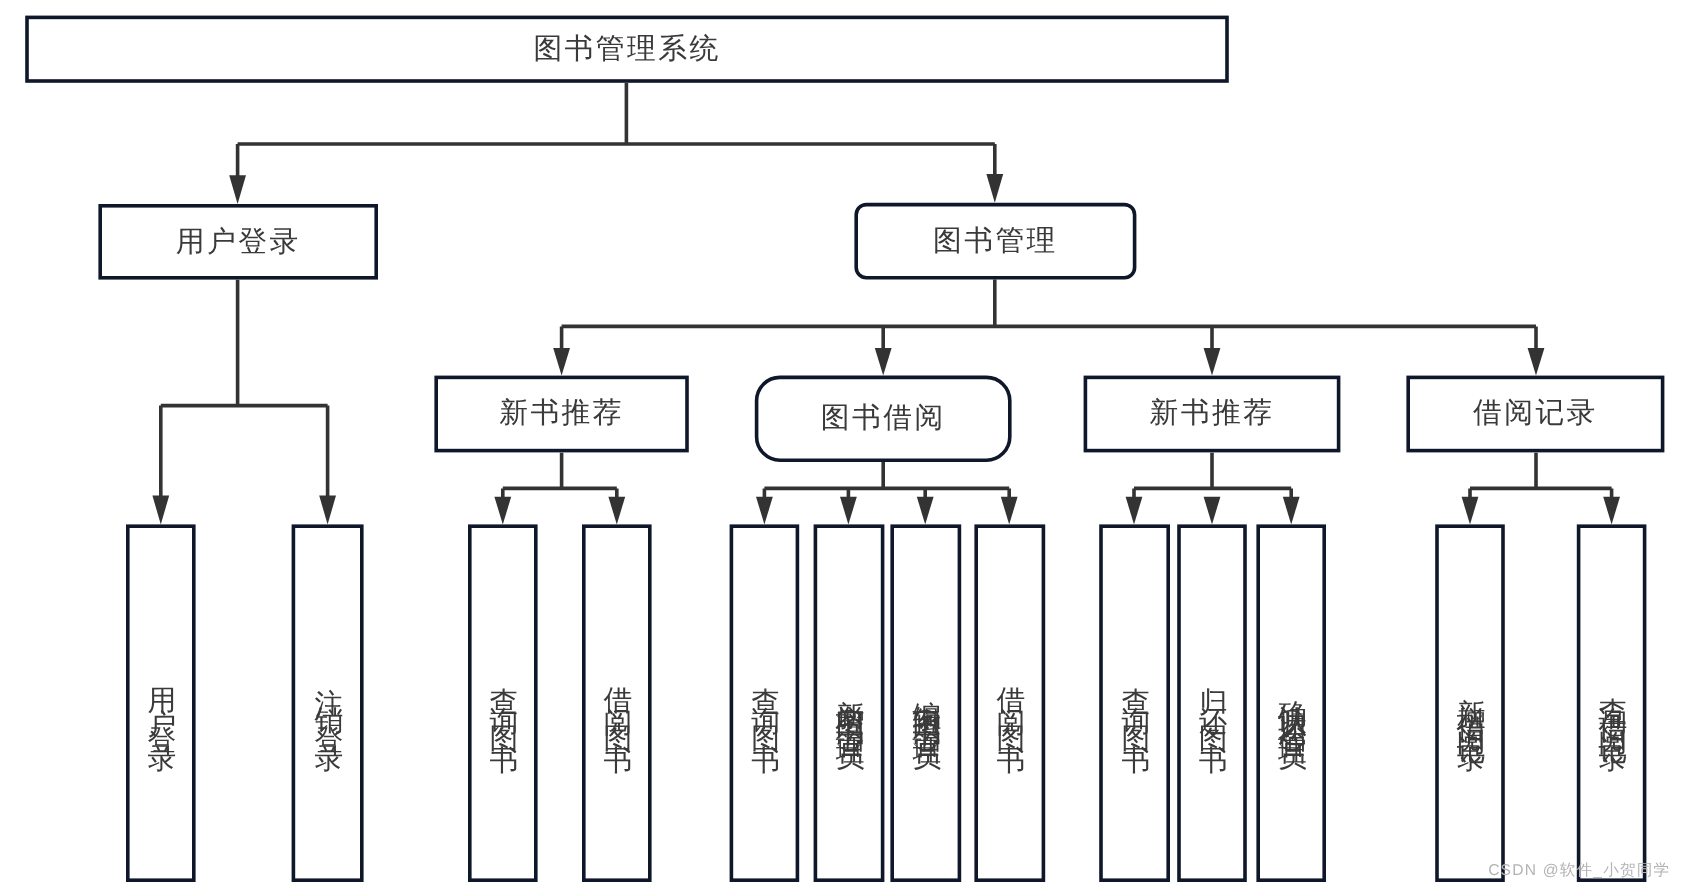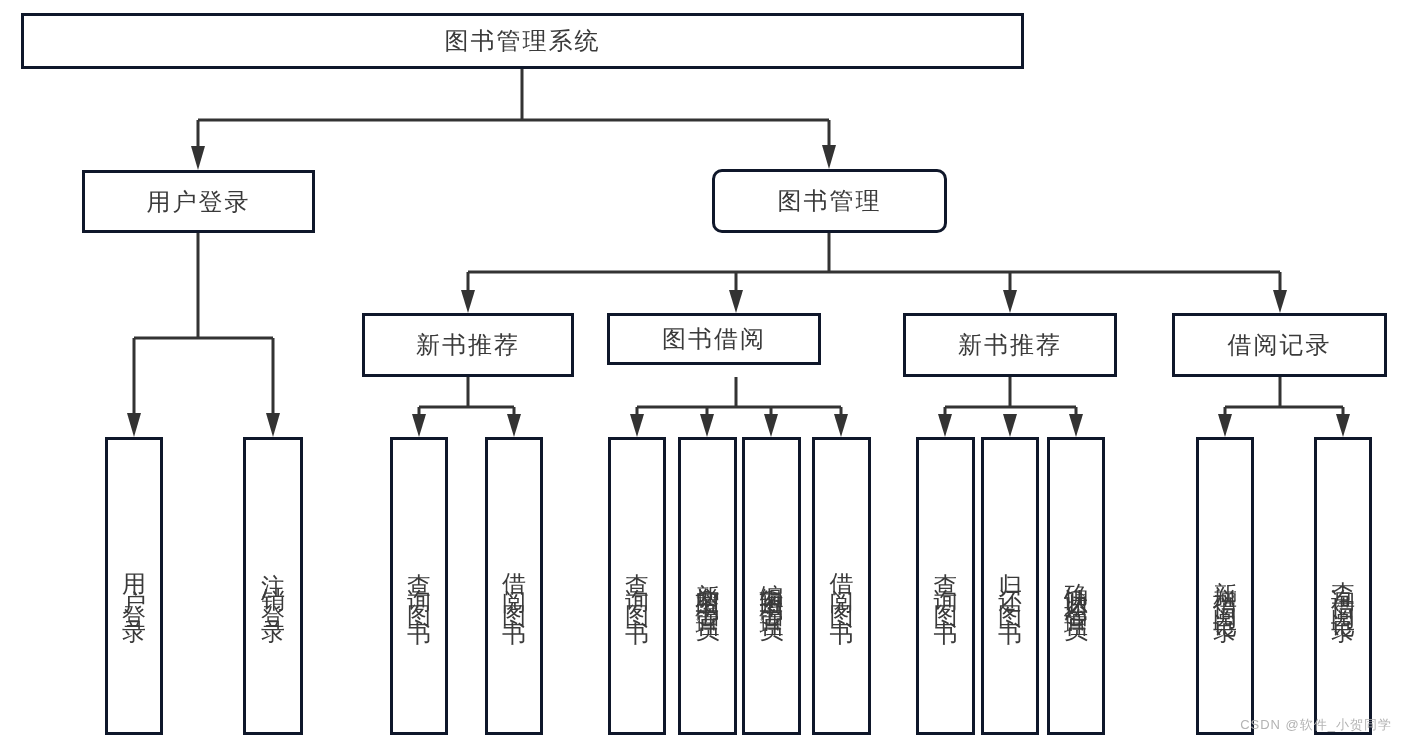--- a/index.html
+++ b/index.html
@@ -98,21 +98,21 @@
       <polygon points="1343,437 1336,414 1350,414"></polygon>
     </g>
   </svg>
 
   <div class="node hnode" style="left:21px; top:13px; width:1003px; height:56px;">图书管理系统</div>
 
   <div class="node hnode" style="left:82px; top:170px; width:233px; height:63px;">用户登录</div>
   <div class="node hnode" style="left:712px; top:169px; width:235px; height:64px;border-radius:10px;">图书管理</div>
 
   <div class="node hnode" style="left:362px; top:313px; width:212px; height:64px;">新书推荐</div>
-  <div class="node hnode" style="left:607px; top:313px; width:214px; height:52px;">图书借阅</div>
+  <div class="node hnode" style="left:629px; top:313px; width:214px; height:72px;border-radius:21px;">图书借阅</div>
   <div class="node hnode" style="left:903px; top:313px; width:214px; height:64px;">新书推荐</div>
   <div class="node hnode" style="left:1172px; top:313px; width:215px; height:64px;">借阅记录</div>
 
   <div class="node vnode vs" style="left:105px; top:437px; width:58px; height:298px;">用户登录</div>
   <div class="node vnode vs" style="left:243px; top:437px; width:60px; height:298px;">注销登录</div>
 
   <div class="node vnode vs" style="left:390px; top:437px; width:58px; height:298px;">查询图书</div>
   <div class="node vnode vs" style="left:485px; top:437px; width:58px; height:298px;">借阅图书</div>
 
   <div class="node vnode vs" style="left:608px; top:437px; width:58px; height:298px;">查询图书</div>

